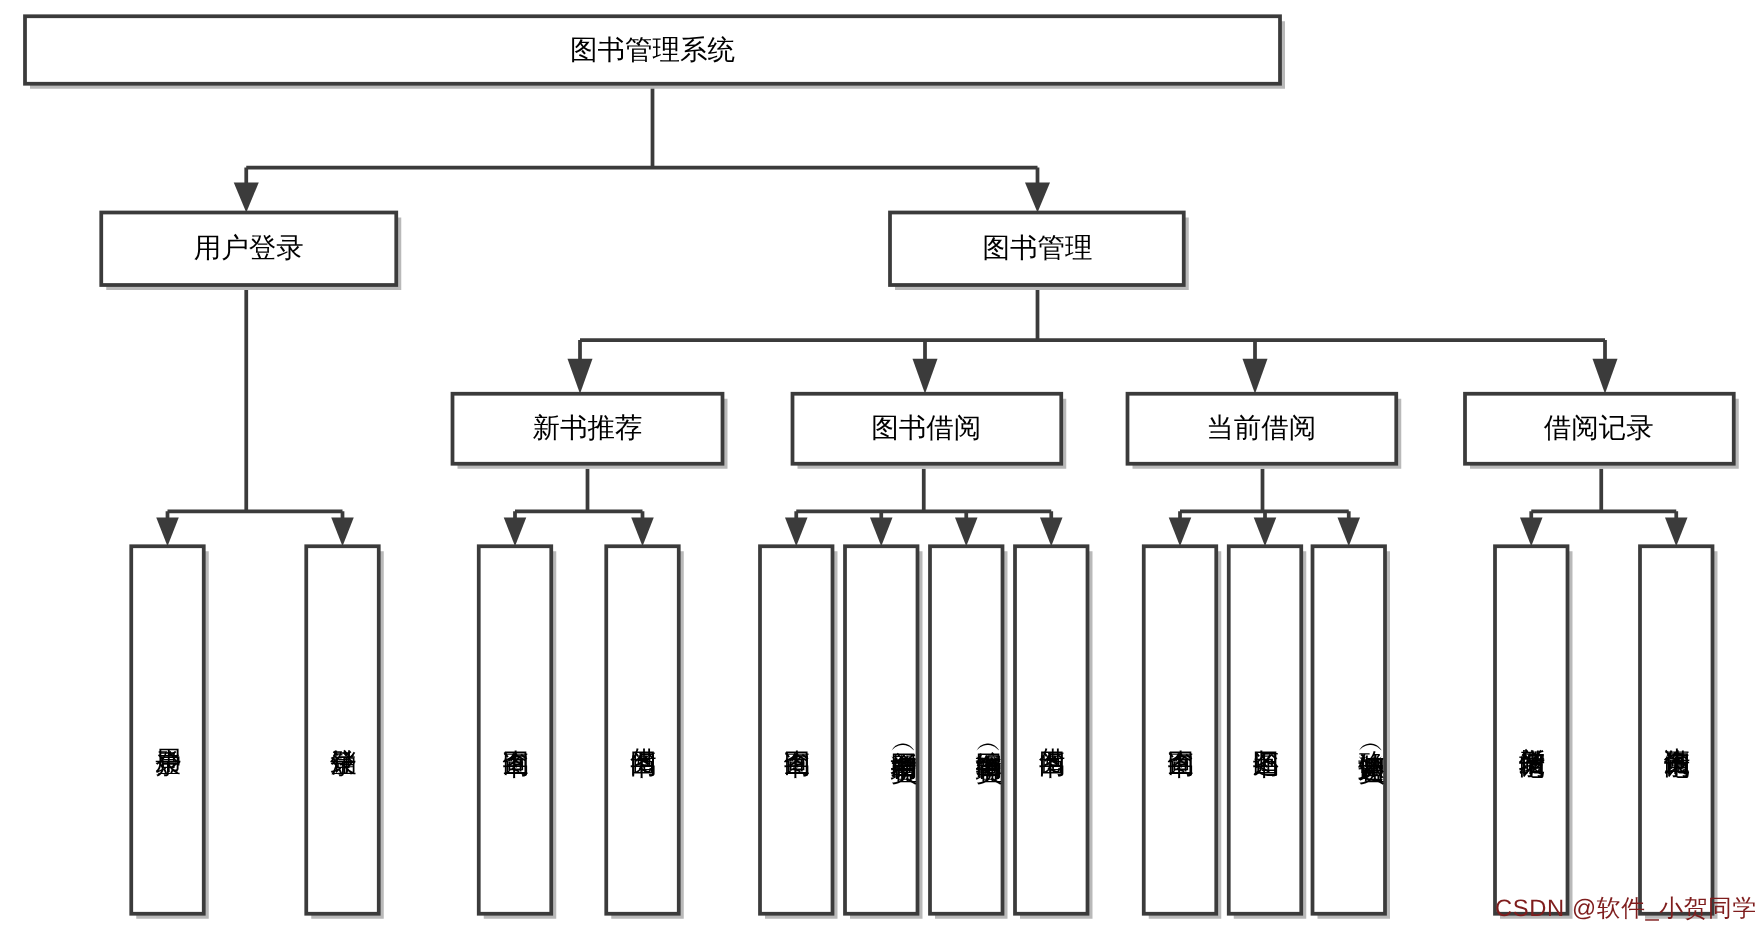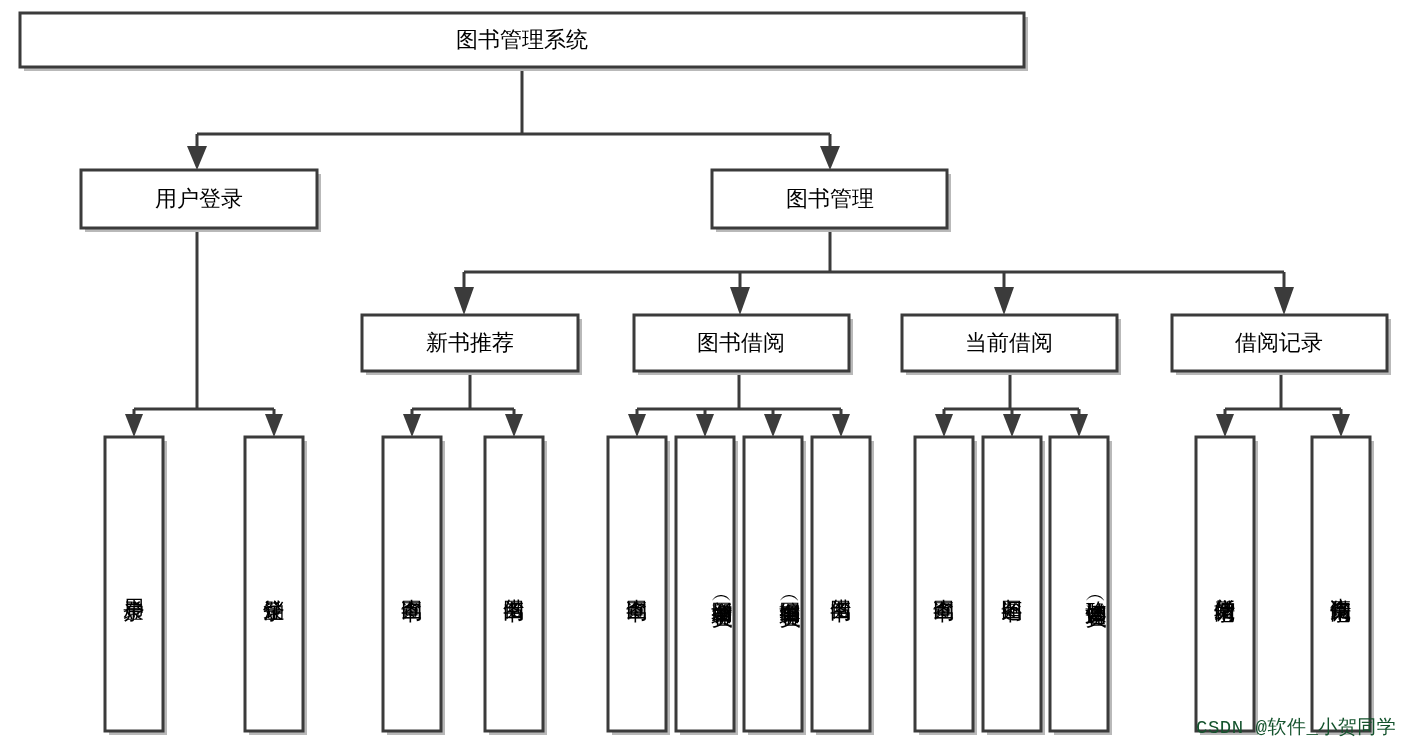--- a/index.html
+++ b/index.html
@@ -63,23 +63,23 @@
     font-size: 21px;
     line-height: 1.12;
     letter-spacing: 1px;
     color: #000000;
     text-align: center;
     white-space: nowrap;
     pointer-events: none;
   }
   .watermark {
     position: absolute;
-    font-family: Liberation Mono, monospace;
+    font-family: Liberation Sans, sans-serif;
     font-size: 19px;
-    color: #14532d;
+    color: #7f1d1d;
     white-space: nowrap;
     letter-spacing: 0.5px;
   }
 </style>
 </head>
 <body>
 
 <div id="diagram-root">
 
   <svg class="diagram-canvas" viewBox="0 0 1405 747">

